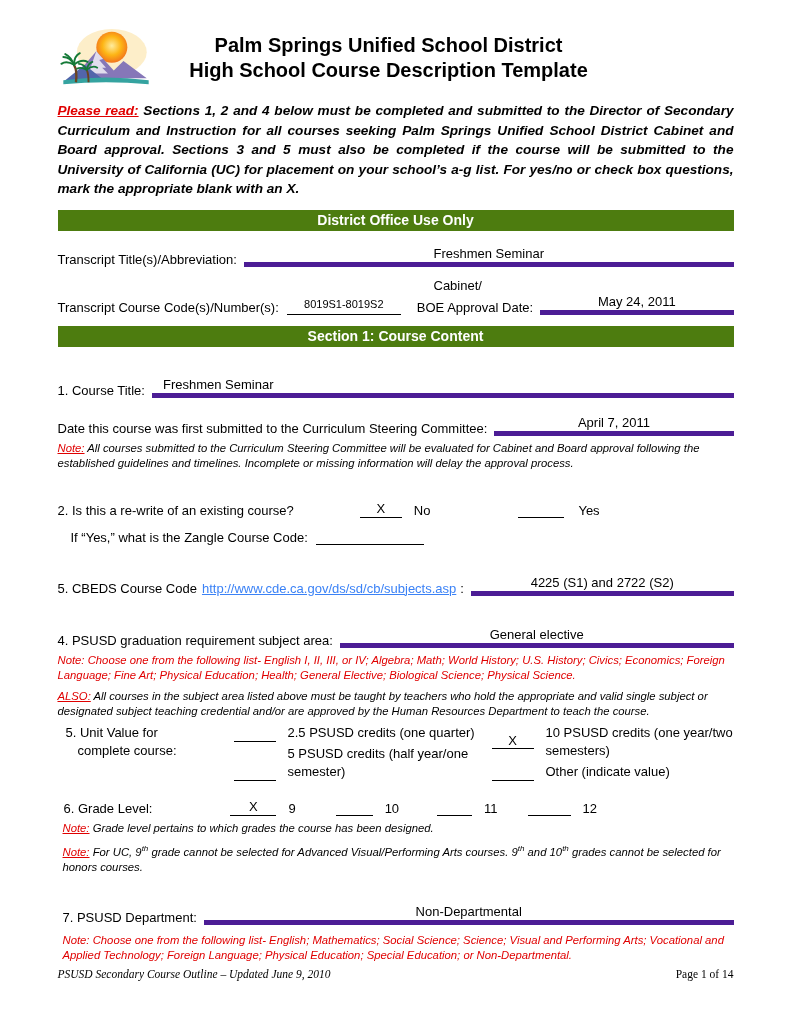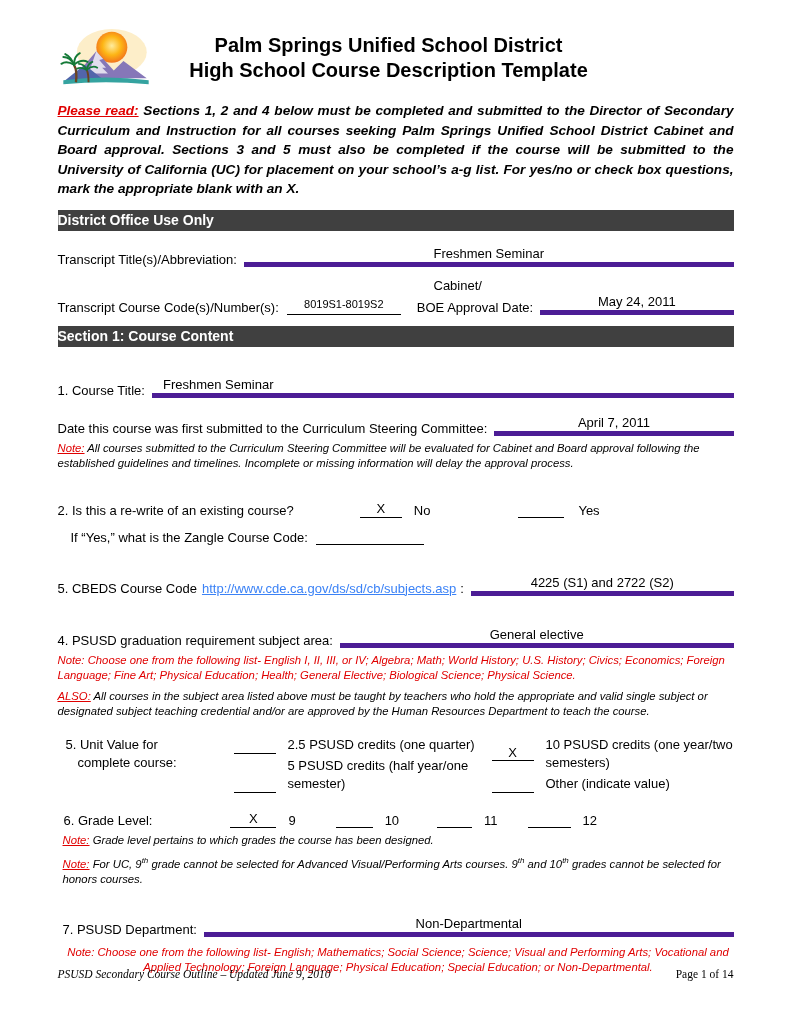--- a/index.html
+++ b/index.html
@@ -10,21 +10,21 @@
     padding:26px 56px 0 56px; position:relative; overflow:hidden; margin:0 auto;
   }
   
   .doc-header{ display:flex; align-items:center; }
   .logo{ width:96px; height:64px; flex:0 0 auto; }
   .titles{ flex:1; text-align:center; font-weight:bold; font-size:20px; line-height:25px; padding-right:110px; }
   
   .intro{ margin-top:11px; font-weight:bold; font-style:italic; font-size:13.6px; line-height:19.5px; text-align:justify; }
   .intro .lead{ color:#e00000; text-decoration:underline; }
   
-  .bar{ margin-top:11px; background:#404040; color:#fff; font-weight:bold; font-size:14px; padding:2px 0 3px 0; }
+  .bar{ margin-top:11px; background:#4d7c0f; color:#fff; font-weight:bold; font-size:14px; text-align:center; padding:2px 0 3px 0; }
   
   .row{ display:flex; align-items:flex-end; }
   .lbl{ white-space:nowrap; }
   .fill{ flex:1; border-bottom:5px solid #4c1d95; text-align:center; padding:0 4px 1px 4px; margin-left:7px; min-height:17px; }
   .fill.left{ text-align:left; padding-left:11px; }
   .blank{ display:inline-block; border-bottom:1px solid #000; text-align:center; min-height:17px; padding-bottom:1px; }
   
   .r-ttitle{ margin-top:15px; }
   .cabinet-line{ margin-top:11px; padding-left:376px; line-height:16px; }
   .code-blank{ width:114px; margin-left:8px; font-size:11px; }
@@ -42,41 +42,41 @@
   .no-lbl{ margin-left:12px; }
   .b-yes{ width:46px; margin-left:88px; }
   .yes-lbl{ margin-left:14px; }
   .r-q2b{ margin-top:10px; padding-left:13px; }
   .b-zangle{ width:108px; margin-left:8px; }
   .r-q3{ margin-top:30px; }
   .link{ color:#3b82f6; text-decoration:underline; margin-left:5px; cursor:pointer; }
   .colon{ margin-left:4px; }
   .r-q4{ margin-top:31px; }
   
-  .q5{ margin-top:16px; display:flex; padding-left:8px; }
+  .q5{ margin-top:4px; display:flex; padding-left:8px; }
   .q5-label{ width:168px; line-height:18px; }
   .q5-label .ind{ padding-left:12px; }
   .q5-col{ display:flex; flex-direction:column; }
   .q5-mid{ width:258px; }
   .q5-right{ flex:1; }
   .opt{ display:flex; line-height:18px; }
   .opt + .opt{ margin-top:3px; }
   .opt-blank{ width:42px; border-bottom:1px solid #000; margin-right:12px; height:17px; text-align:center; align-self:flex-end; flex:0 0 auto; }
   .opt-blank.center{ align-self:center; margin-bottom:2px; }
   .opt-text{ flex:1; }
   
   .r-q6{ margin-top:18px; padding-left:6px; }
   .g-b1{ width:46px; margin-left:78px; }
   .g-b2{ width:37px; margin-left:40px; }
   .g-b3{ width:35px; margin-left:38px; }
   .g-b4{ width:43px; margin-left:30px; }
   .g-lbl{ margin-left:12px; }
   .n-pad{ padding-left:5px; }
   .r-q7{ margin-top:28px; padding-left:5px; }
-  .n6{ margin-top:8px;text-align:center; }
+  .n6{ margin-top:8px; }
   
   .footer{ position:absolute; left:56px; right:56px; bottom:44px; display:flex; justify-content:space-between;
            font-family:"Liberation Serif", serif; font-size:11.5px; }
   .footer .fleft{ font-style:italic; }
 </style>
 </head>
 <body>
 
 <div class="page">
 

